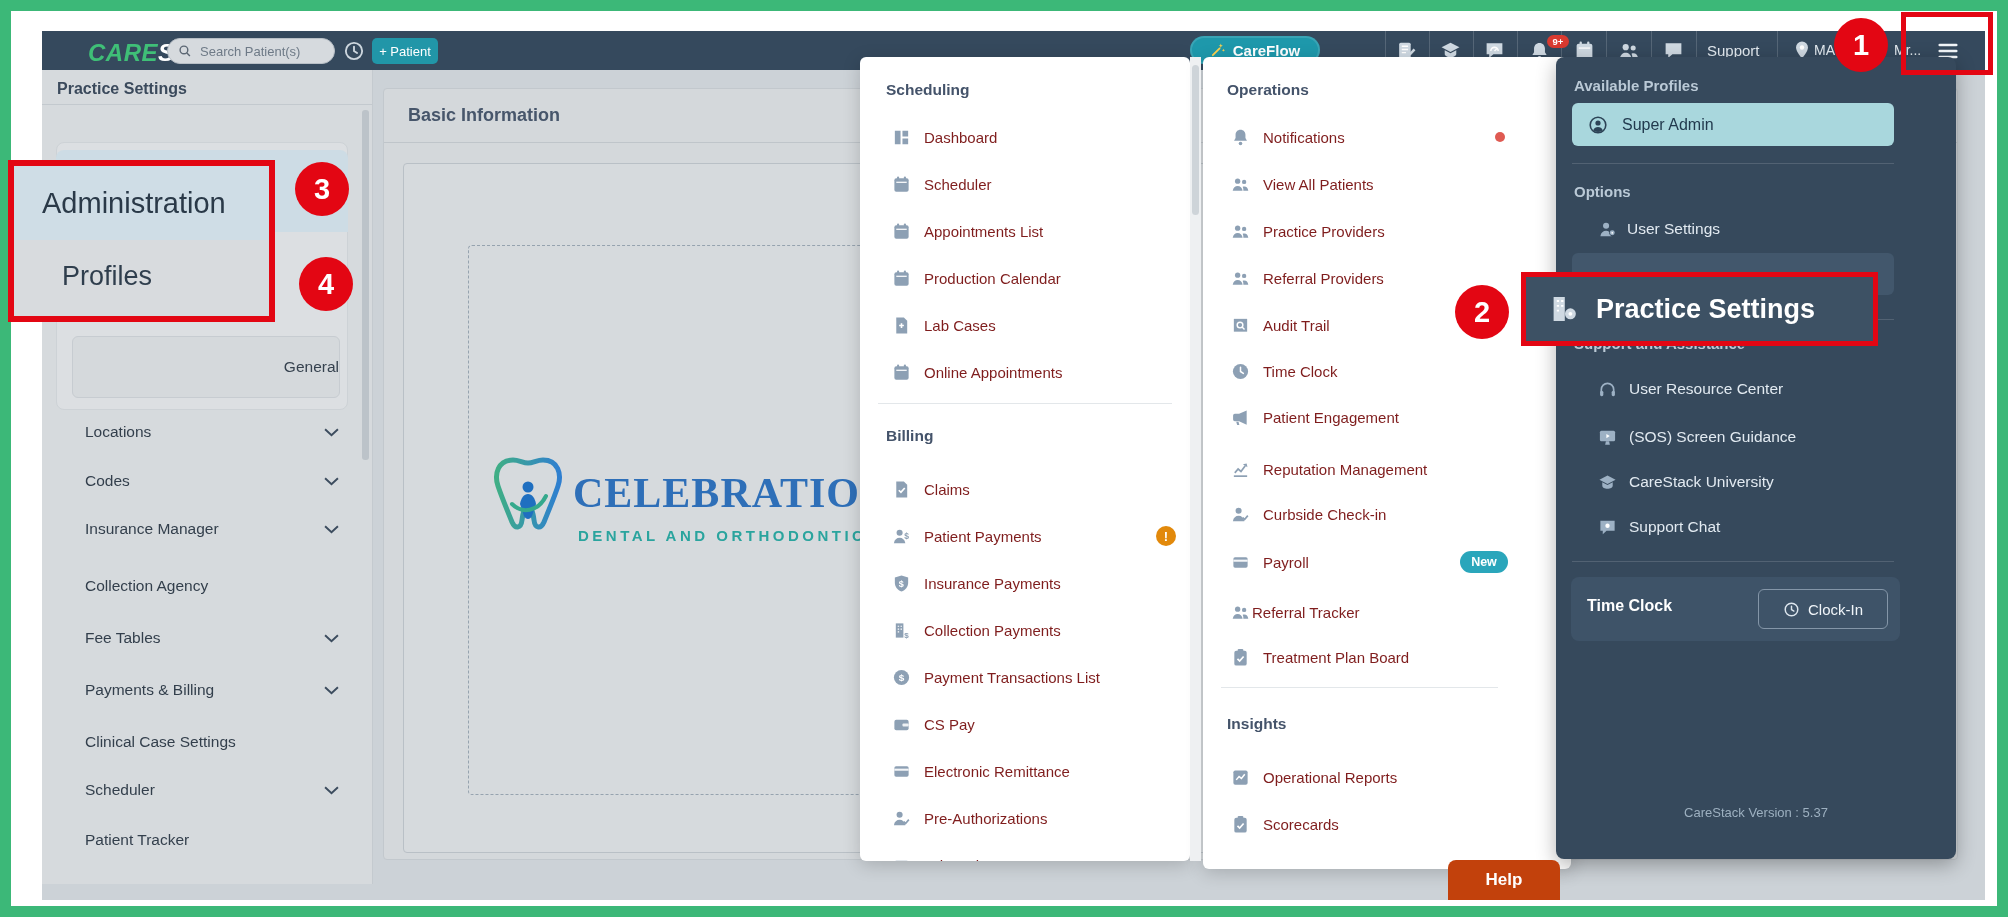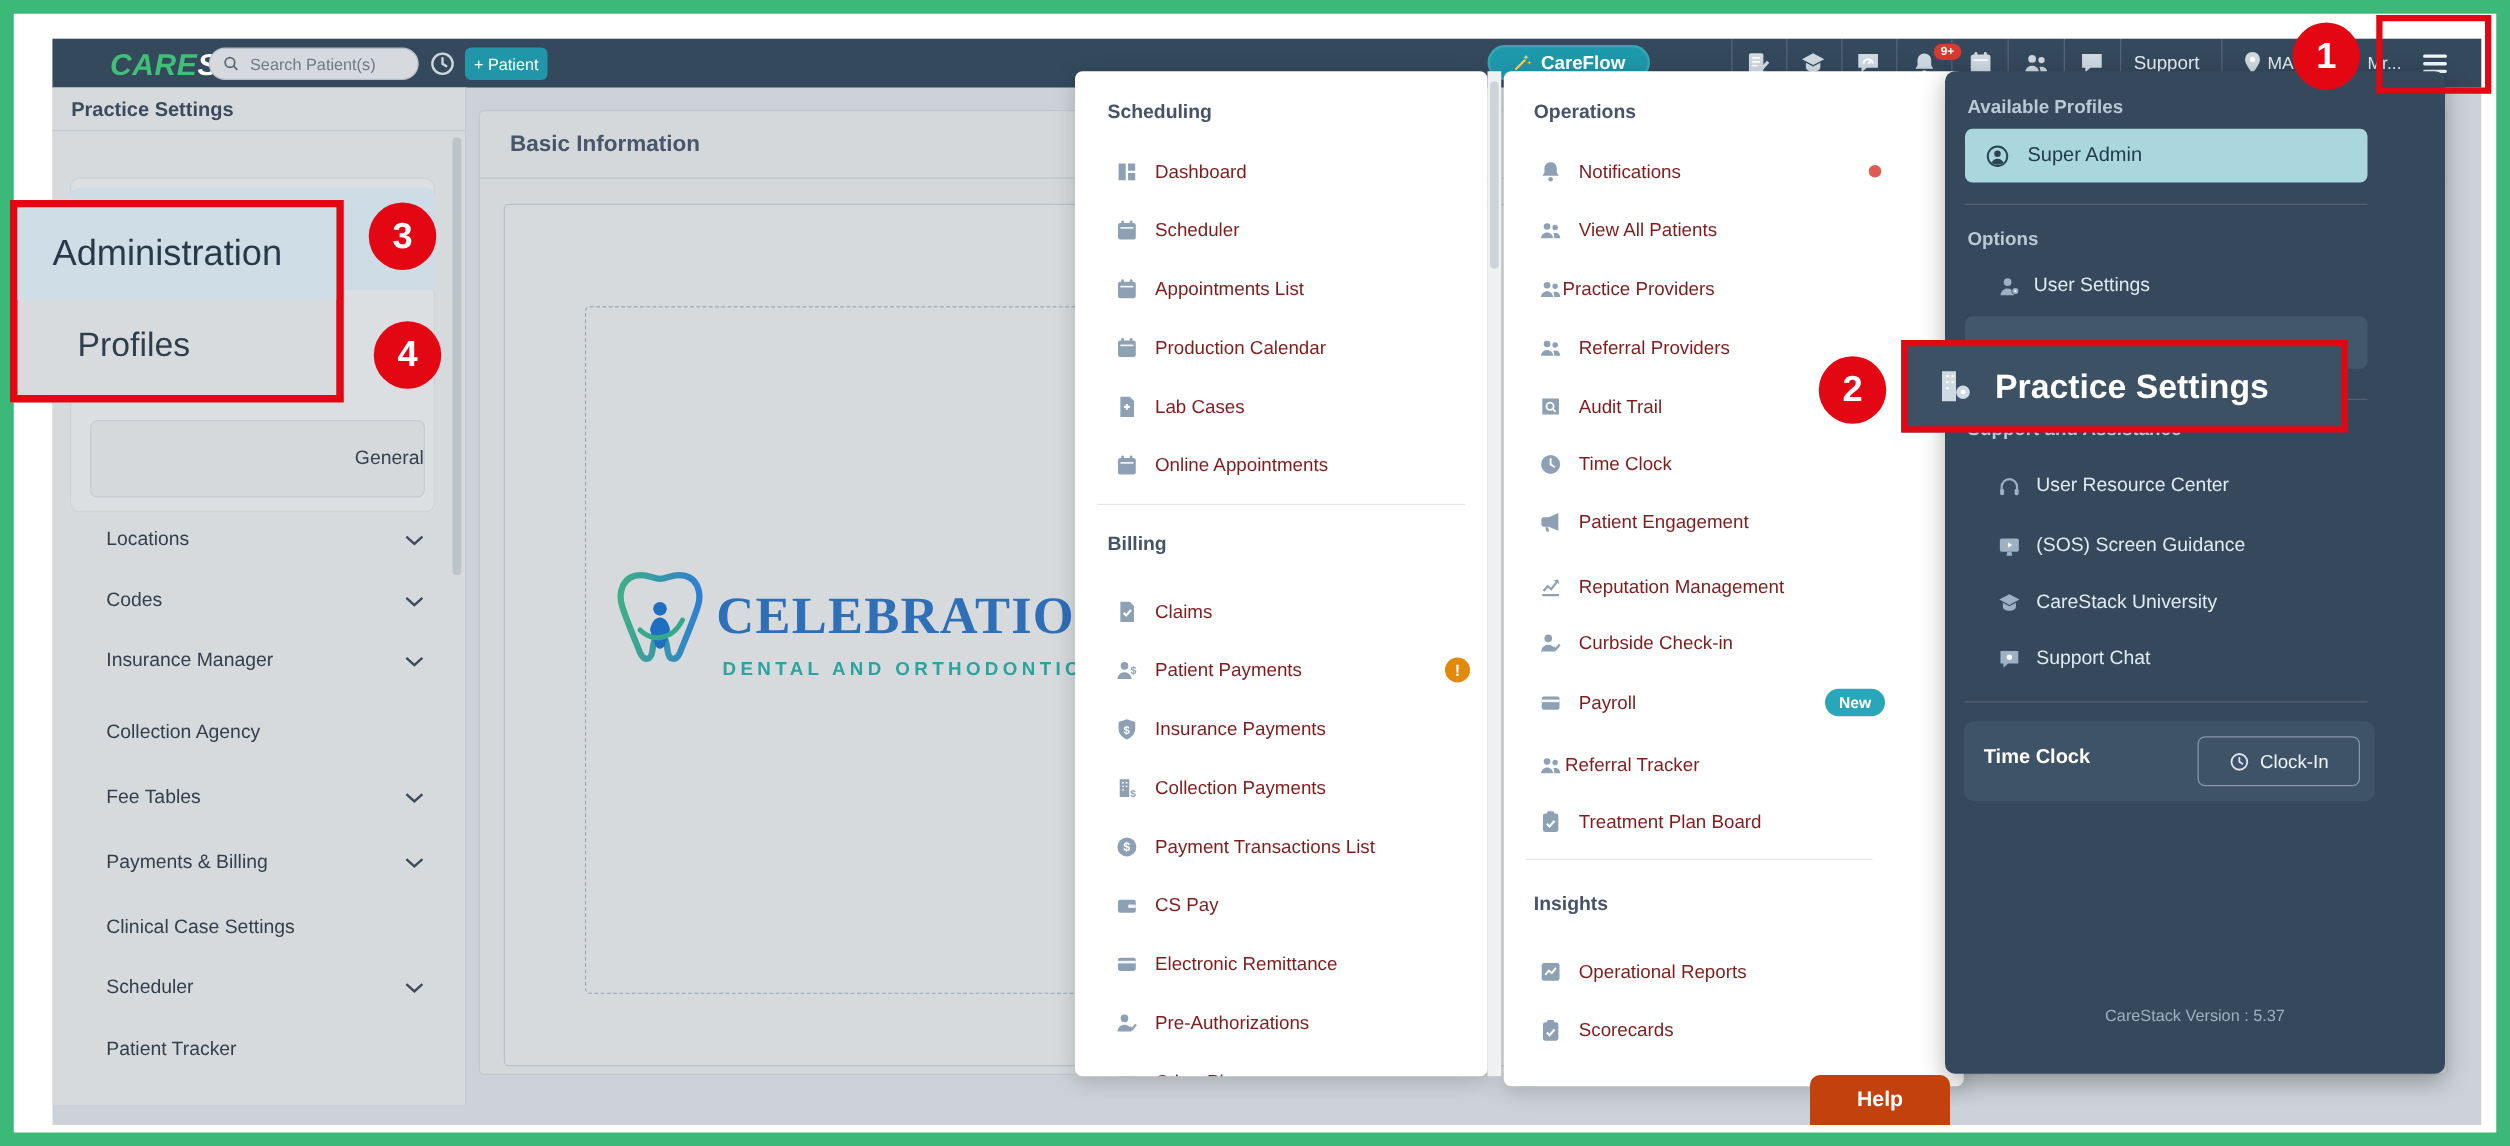--- a/index.html
+++ b/index.html
@@ -554,21 +554,21 @@
     <div class="abs flex m-item" style="top:111px">
         <svg class="i mic" style="margin-left:28px" width="19" height="19">
           <use href="#i-people"></use>
         </svg>
         <span class="lbl" style="margin-left:13px">View All Patients</span>
       </div>
     <div class="abs flex m-item" style="top:158px">
         <svg class="i mic" style="margin-left:28px" width="19" height="19">
           <use href="#i-people"></use>
         </svg>
-        <span class="lbl" style="">Practice Providers</span>
+        <span class="lbl" style="margin-left:13px">Practice Providers</span>
       </div>
     <div class="abs flex m-item" style="top:205px">
         <svg class="i mic" style="margin-left:28px" width="19" height="19">
           <use href="#i-people"></use>
         </svg>
         <span class="lbl" style="margin-left:13px">Referral Providers</span>
       </div>
     <div class="abs flex m-item" style="top:252px">
         <svg class="i mic" style="margin-left:28px" width="19" height="19">
           <use href="#i-doc-search"></use>

